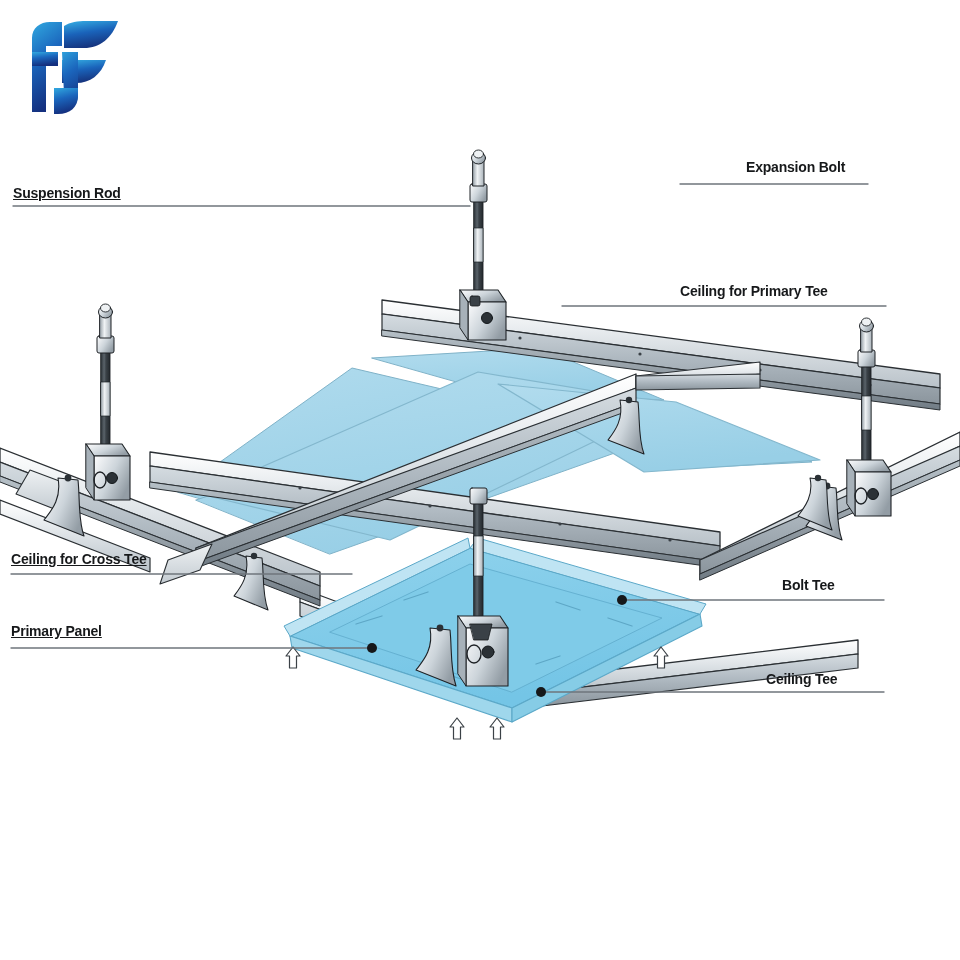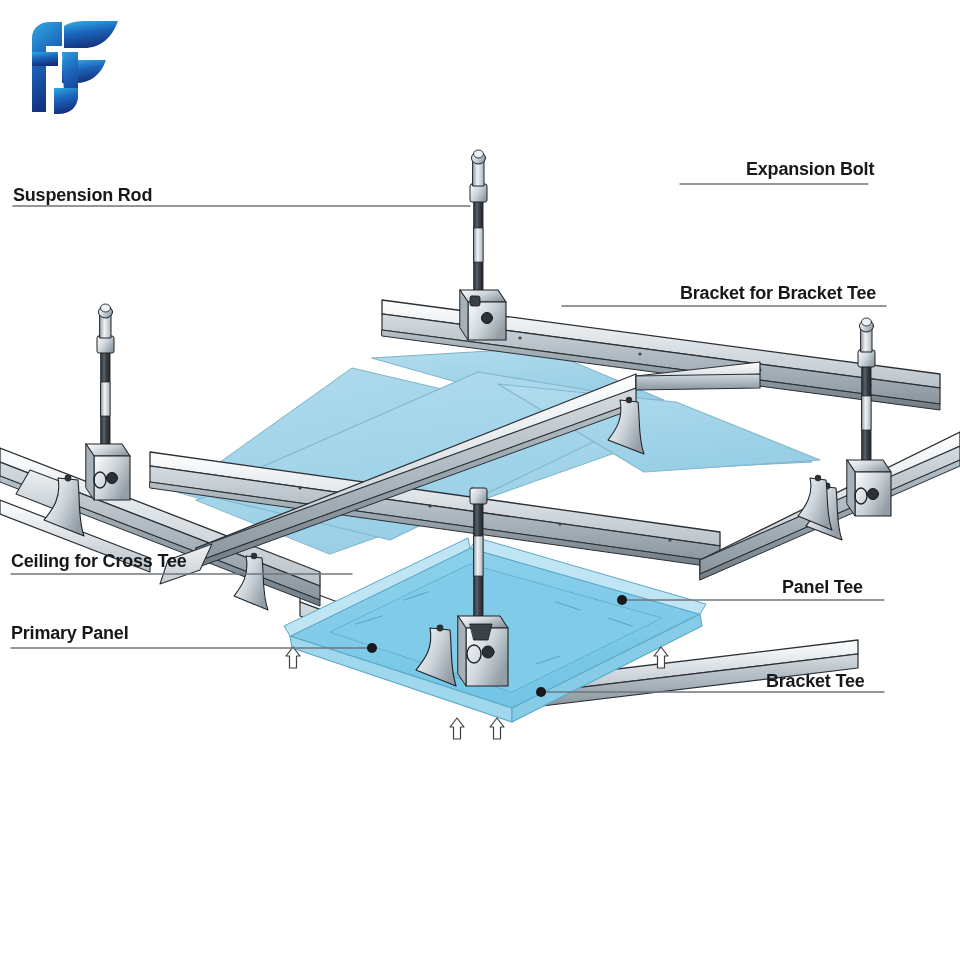--- a/index.html
+++ b/index.html
@@ -20,27 +20,27 @@
     position: absolute;
     left: 0;
     top: 0;
     width: 960px;
     height: 960px;
   }
   .callout {
     position: absolute;
     font-family: "Liberation Sans", "DejaVu Sans", sans-serif;
     font-weight: bold;
-    font-size: 18px;
+    font-size: 14px;
     letter-spacing: -0.2px;
     color: #16181a;
     white-space: nowrap;
     line-height: 1;
   }
-  .callout.left { text-align: center; }
+  .callout.left { text-align: center; text-decoration: underline; }
   .callout.right { text-align: left; }
   #logo {
     position: absolute;
     left: 18px;
     top: 16px;
     width: 126px;
     height: 112px;
   }
 </style>
 </head>
@@ -335,19 +335,19 @@
           <circle cx="622" cy="600" r="5" fill="#16181a"></circle>
           <line x1="541" y1="692" x2="884" y2="692" stroke="#6f767c" stroke-width="1.4"></line>
           <circle cx="541" cy="692" r="5" fill="#16181a"></circle>
         </g>
 
     </g>
   </svg>
 
   <div class="callout left" id="label-suspension-rod" style="left: 13px; top: 186px;">Suspension Rod</div>
   <div class="callout right" id="label-expansion-bolt" style="left: 746px; top: 160px;">Expansion Bolt</div>
-  <div class="callout right" id="label-bracket-for-primary-tee" style="left: 680px; top: 284px;">Bracket for Bracket Tee</div>
+  <div class="callout right" id="label-bracket-for-primary-tee" style="left: 680px; top: 284px;">Ceiling for Primary Tee</div>
   <div class="callout left" id="label-bracket-for-cross-tee" style="left: 11px; top: 552px;">Ceiling for Cross Tee</div>
   <div class="callout left" id="label-ceiling-panel" style="left: 11px; top: 624px;">Primary Panel</div>
-  <div class="callout right" id="label-cross-tee" style="left: 782px; top: 578px;">Panel Tee</div>
-  <div class="callout right" id="label-primary-tee" style="left: 766px; top: 672px;">Bracket Tee</div>
+  <div class="callout right" id="label-cross-tee" style="left: 782px; top: 578px;">Bolt Tee</div>
+  <div class="callout right" id="label-primary-tee" style="left: 766px; top: 672px;">Ceiling Tee</div>
 
 </div>
 
 </body></html>

